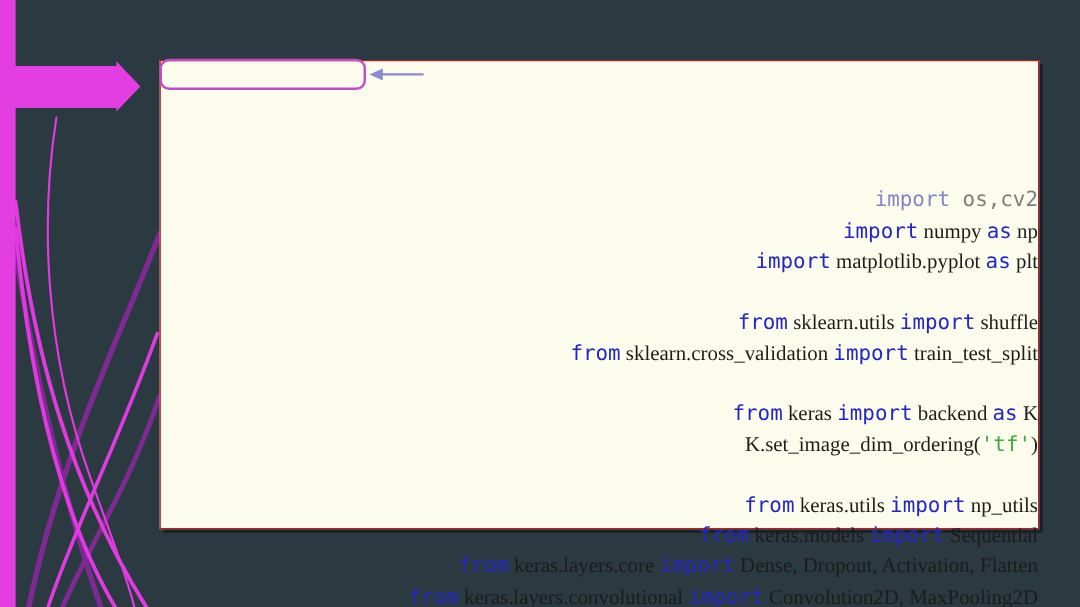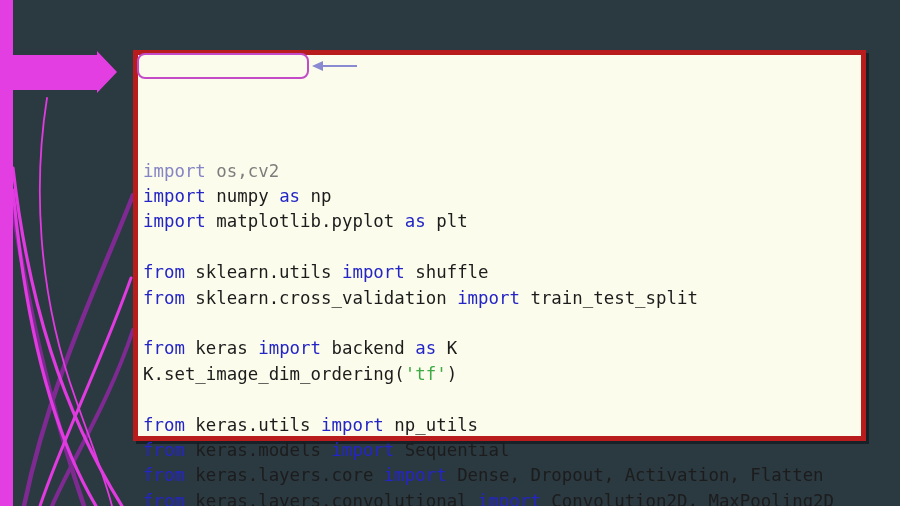--- a/index.html
+++ b/index.html
@@ -6,29 +6,29 @@
   body {
     width:900px; height:506px; position:relative; overflow:hidden;
     background: var(--bg,#2b3941);
     font-family:"DejaVu Sans Mono","Liberation Mono",monospace;
   }
   .swirls { position:absolute; left:0; top:0; z-index:1; }
   .code-panel {
     position:absolute; left:133px; top:50px; width:733px; height:391px;
     box-sizing:border-box; z-index:2;
     background: var(--panel-bg,#fcfcec);
-    border:5px solid #b91c1c;
+    border:1px solid #b91c1c;
     box-shadow: 3px 3px 0 rgba(8,14,18,0.55);
     padding:2px 0 0 5px;
     font-size:17.4px; line-height:25.4px;
-    white-space:pre; color:var(--txt,#1c1c1c);
+    white-space:pre; color:var(--txt,#1c1c1c);text-align:right;
   }
   .code-line { height:25.4px; }
   .tok-kw     { color: var(--kw,#2425c6); }
-  .tok-plain  { color: var(--txt,#1c1c1c); }
+  .tok-plain  { color: var(--txt,#1c1c1c); font-family: Liberation Serif, serif; }
   .tok-str    { color: var(--str,#3cab44); }
   .tok-kw-dim { color: var(--kw-dim,#8585c5); }
   .tok-dim    { color: var(--dim,#7d7d7d); }
   .selection-box {
     position:absolute; left:-1px; top:-2px; width:172px; height:26px;
     box-sizing:border-box;
     border:2px solid var(--sel,#c44bc8);
     border-radius:8px;
     pointer-events:none;
   }

